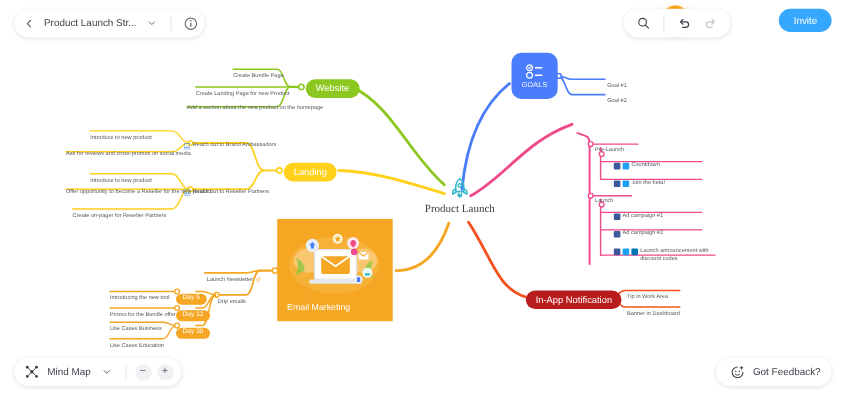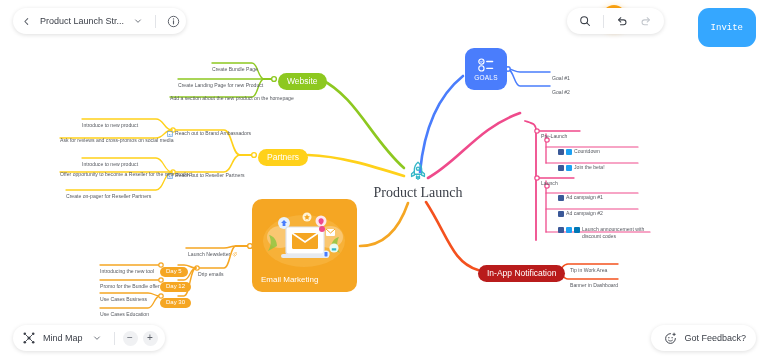--- a/index.html
+++ b/index.html
@@ -35,24 +35,24 @@
 
   .tools-pill { position: absolute; right: 104px; top: 8px; padding: 0 9px; gap: 6px; }
   .plus-fab {
     position: absolute; right: 142px; top: 5px;
     width: 24px; height: 24px; border-radius: 50%;
     background: #fca311; box-shadow: 0 2px 7px rgba(252,163,17,.48);
     display: flex; align-items: center; justify-content: center; cursor: pointer;
   }
   .invite-btn {
     position: absolute; right: 12px; top: 8px;
-    height: 39px; padding: 0 13px; border-radius: 11px;
+    height: 21px; padding: 0 13px; border-radius: 11px;
     background: #35a7ff; color: #fff; font-size: 9px;
     display: flex; align-items: center; justify-content: center; cursor: pointer;
-    border: none; font-family: Liberation Mono, monospace;
+    border: none; font-family: Liberation Sans, sans-serif;
   }
 
   
   .mm-pill { position: absolute; left: 13px; bottom: 10px; padding: 0 7px; gap: 5px; z-index: 40; }
   .mm-label { font-size: 9px; color: #3c4049; }
   .zoom-btn { width: 15px; height: 15px; border-radius: 50%; background: #f0f1f3;
               display: flex; align-items: center; justify-content: center;
               font-size: 10px; color: #5b6069; cursor: pointer; line-height: 1; }
   .fb-pill { position: absolute; right: 12px; bottom: 10px; padding: 0 10px; gap: 5px; z-index: 40; }
   .fb-label { font-size: 9px; color: #3c4049; text-align: center; }
@@ -67,35 +67,35 @@
   .leaf {
     font-size: 5.1px; color: #55585f; white-space: nowrap;
     line-height: 1.45; cursor: pointer;
   }
   .leaf.wrap { white-space: normal; width: 82px; }
   .leaf-ic { display: inline-flex; align-items: center; gap: 2px; }
 
   
   .center-node { position: absolute; left: 362px; top: 160px; width: 112px;
                  text-align: center; z-index: 12; cursor: pointer; }
-  .center-title { font-size: 14px; color: #3c4049; line-height: 1.35;
+  .center-title { font-size: 10px; color: #3c4049; line-height: 1.35;
                   font-family: "Liberation Serif", serif; }
 
   
   .goals-box {
     position: absolute; left: 465px; top: 48px; width: 42px; height: 42px;
     background: #4a7dfc; border-radius: 9px; display: flex; flex-direction: column;
     align-items: center; justify-content: center; gap: 2px; cursor: pointer; z-index: 12;
   }
   .goals-label { color: #fff; font-size: 6.5px; letter-spacing: .2px; }
 
   
   .em-node {
     position: absolute; left: 252px; top: 199px; width: 105px; height: 93px;
-    background: #f5a623; border-radius: 10px; cursor: pointer; z-index: 12;
+    background: #f5a623; border-radius: 0; cursor: pointer; z-index: 12;
     overflow: hidden;
   }
   .em-art { position: absolute; left: 8px; top: 8px; width: 89px; height: 62px; }
   .em-label { position: absolute; left: 9px; bottom: 8px; color: #fff; font-size: 8px; }
 
   .soc-ic { width: 6px; height: 6px; border-radius: 1px; display: inline-block; }
 </style>
 </head>
 <body>
 
@@ -316,21 +316,21 @@
       <span class="leaf">Promo for the Bundle offer</span>
     </div>
     <div class="node" style="left:100px; top:287px;">
       <span class="leaf">Use Cases Business</span>
     </div>
     <div class="node" style="left:100px; top:302px;">
       <span class="leaf">Use Cases Education</span>
     </div>
 
     <div class="node" style="left:258px; top:146px;">
-      <span class="cap" style="background:#ffd11a;">Partners</span>
+      <span class="cap" style="background:#ffd11a;">Landing</span>
     </div>
     <div class="node" style="left:167px; top:123px;">
       <span class="leaf leaf-ic">
         <svg width="6" height="6" viewBox="0 0 10 10">
           <rect x=".6" y=".6" width="8.8" height="8.8" rx="1.4" fill="none" stroke="#4a90d9" stroke-width="1.2"></rect>
           <path d="M2 7.2l2-2.3 1.6 1.7 1.3-1.2L8 7.2z" fill="#4a90d9"></path>
         </svg>
         <span>Reach out to Brand Ambassadors</span>
       </span>
     </div>

